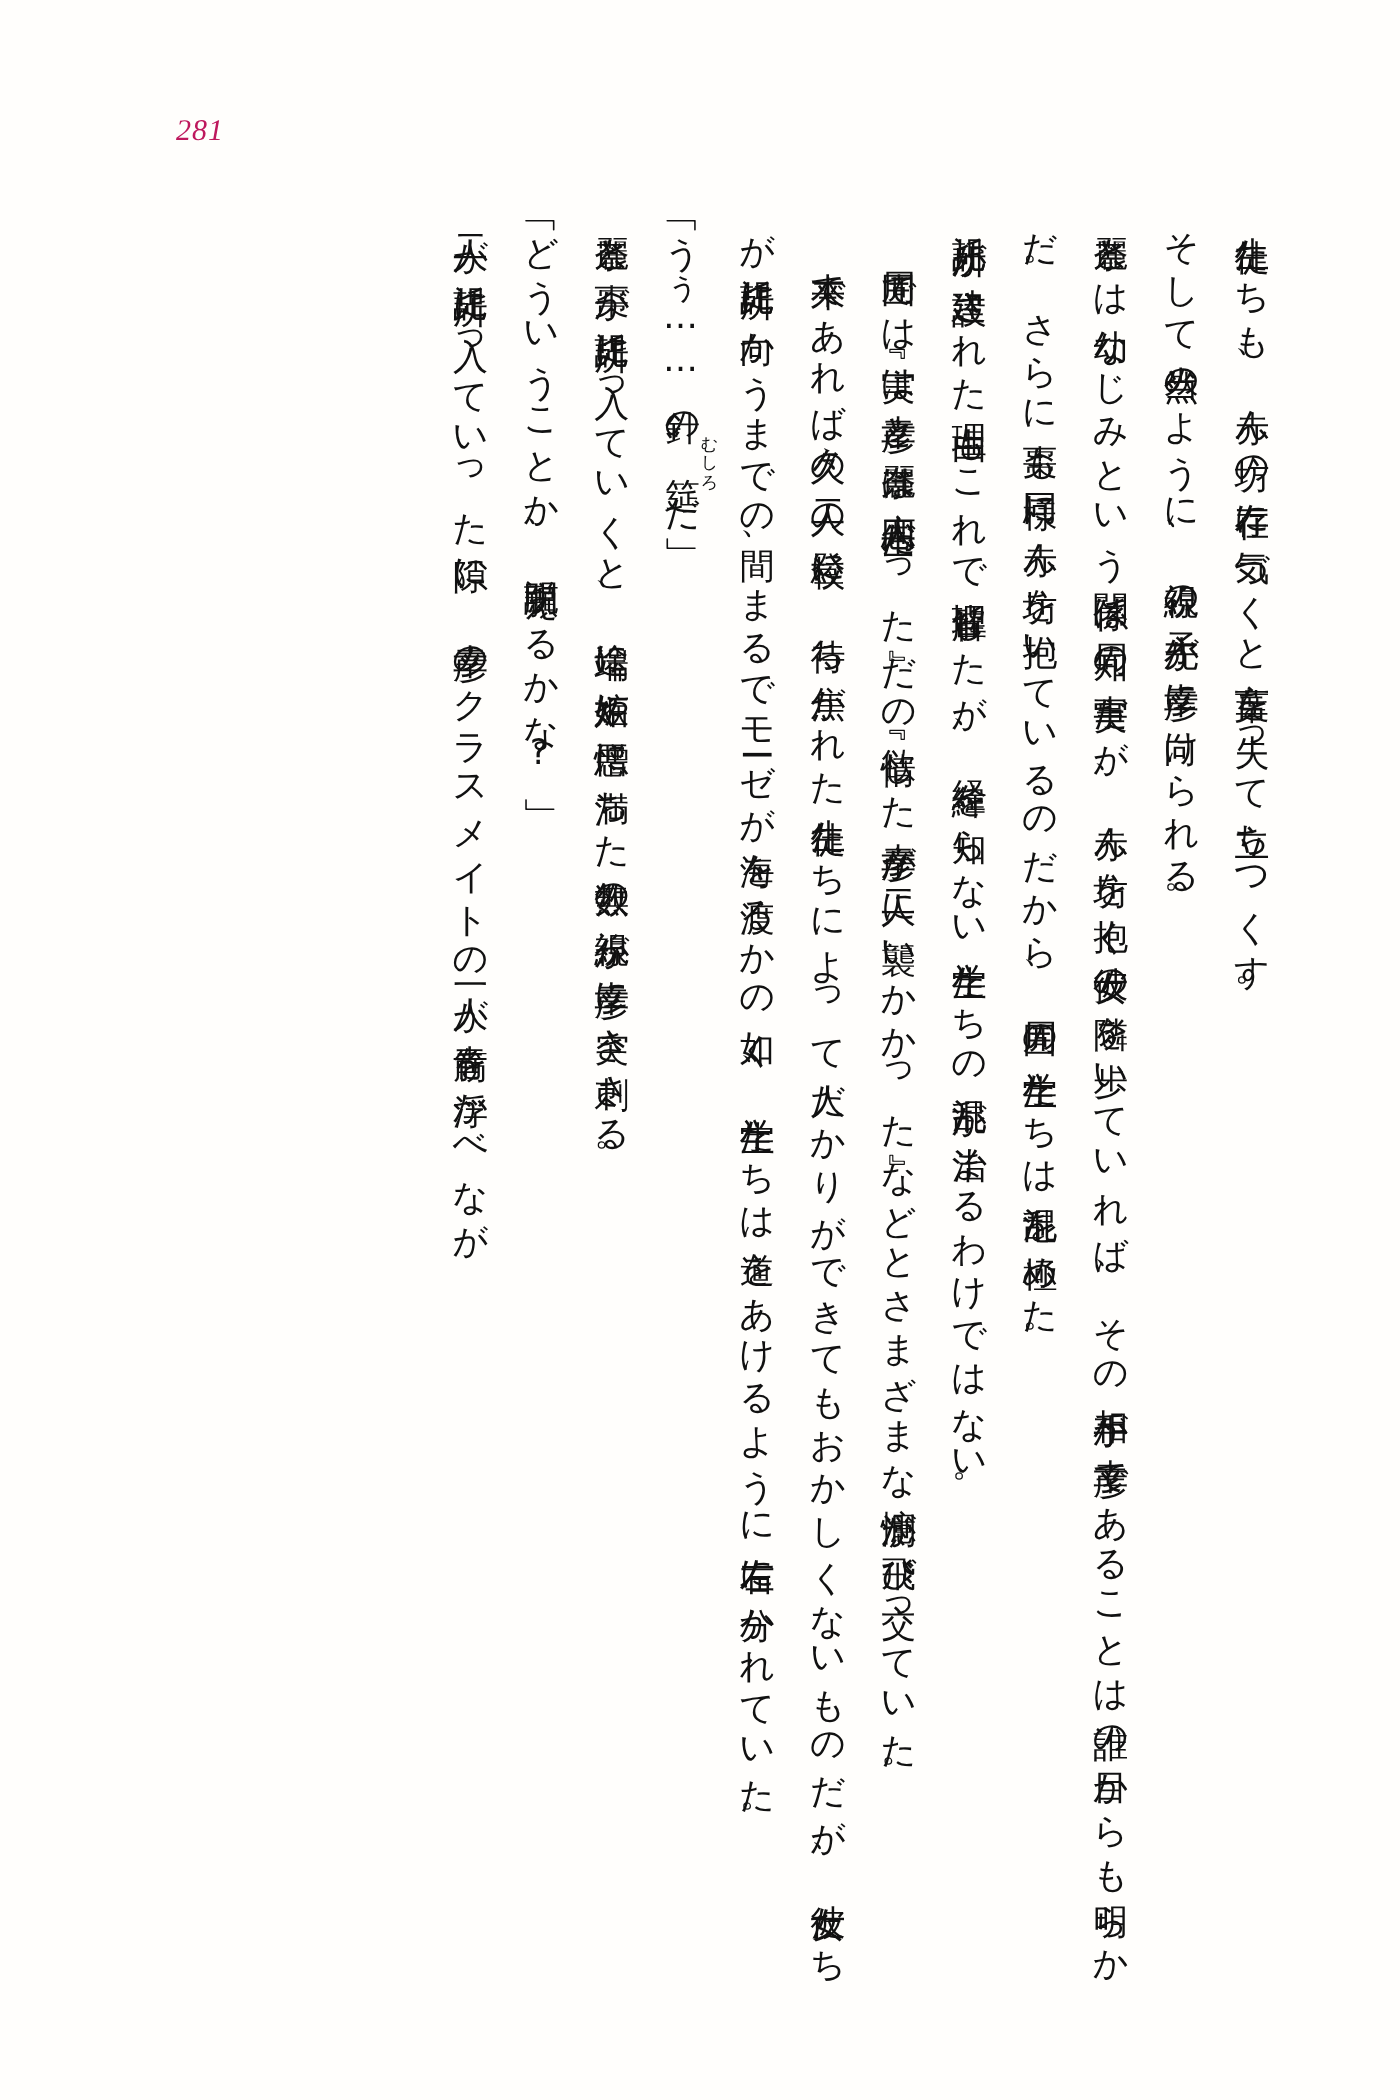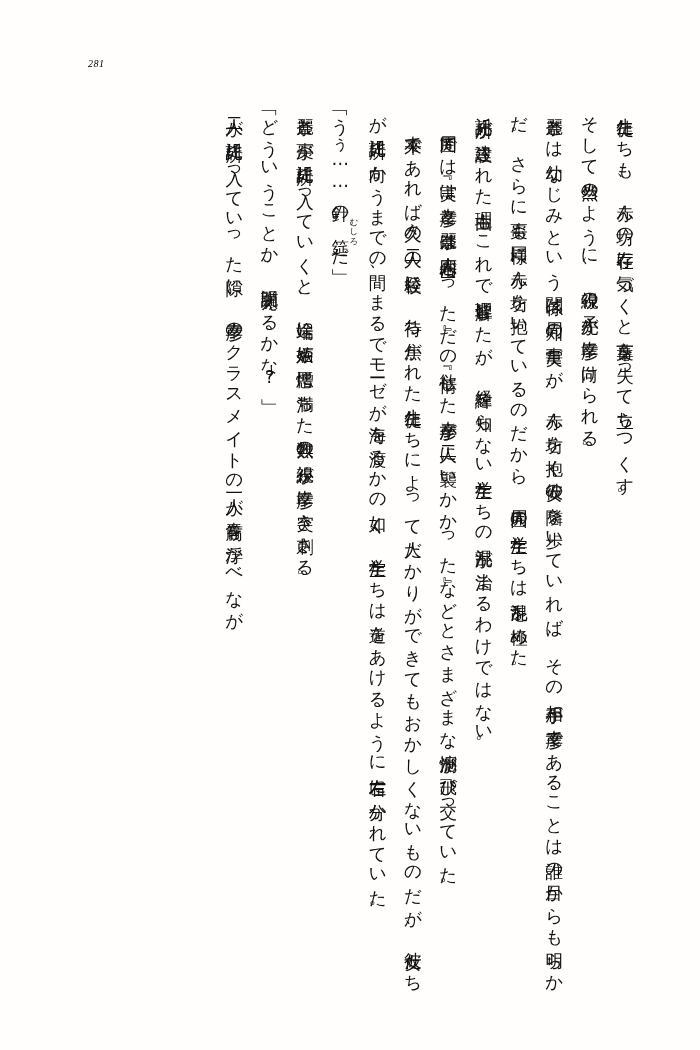--- a/index.html
+++ b/index.html
@@ -20,25 +20,25 @@
     left: 0;
     top: 0;
     width: 700px;
     height: 1050px;
     background: #fffefc;
   }
   .page-number {
     position: absolute;
     left: 88px;
     top: 58px;
-    font-size: 10px;
+    font-size: 15px;
     font-style: italic;
     font-family: "Liberation Serif", serif;
     letter-spacing: 0.5px;
-    color: #000000;
+    color: #be185d;
   }
   
   .vtext {
     position: absolute;
     top: 104px;
     right: 58px;
     height: 880px;
     width: 580px;
     writing-mode: vertical-rl;
     -webkit-writing-mode: vertical-rl;

